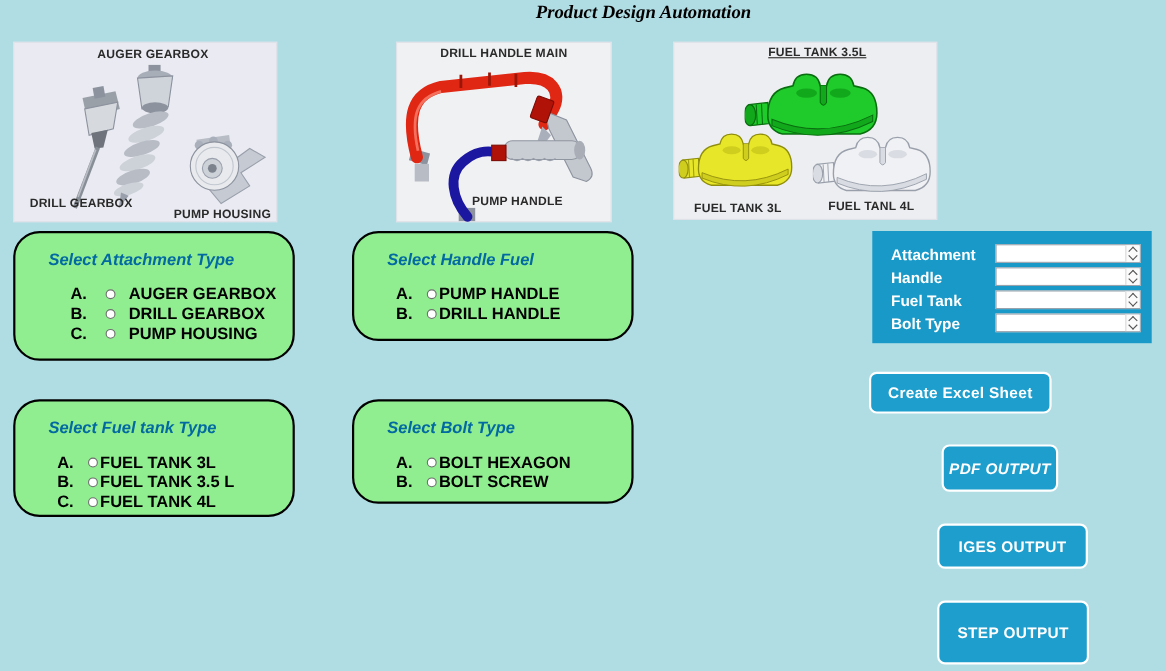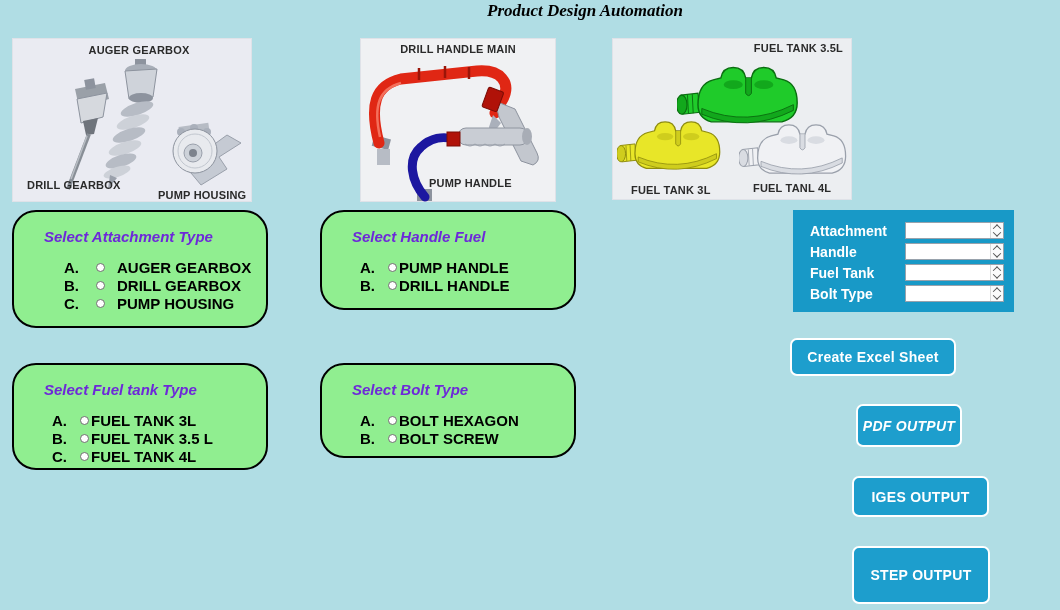--- a/index.html
+++ b/index.html
@@ -24,56 +24,56 @@
   .img-panel svg.scene { position:absolute; left:0; top:0; }
   .img-label {
     position:absolute; font-size:11px; font-weight:bold; color:#2a2a2a;
     white-space:nowrap; letter-spacing:.2px;
   }
   #p-att .lbl-top { left:0; width:100%; top:5px;  text-align:center; padding-left:14px; }
   #p-att .lbl-bl  { left:14px;  top:140px; }
   #p-att .lbl-br  { left:145px; top:150px; }
   #p-hand .lbl-top{ left:0; width:100%; top:4px; text-align:center; }
   #p-hand .lbl-bot{ left:68px; top:138px; }
-  #p-fuel .lbl-top{ left:30px; width:200px; top:3px; text-align:right; }
+  #p-fuel .lbl-top{ left:30px; width:200px; top:3px; text-align:center;text-decoration:underline; }
   #p-fuel .lbl-bl { left:18px;  top:145px; }
   #p-fuel .lbl-br { left:140px; top:143px; }
   .tank { position:absolute; }
   .tank-green  { --tb:#1fcb2a; --td:#12a81c; --te:#0a6e10; }
   .tank-yellow { --tb:#e8e628; --td:#cfcd1d; --te:#8f8d0e; }
   .tank-white  { --tb:#f0f1f4; --td:#d9dce2; --te:#9aa0ab; }
 
   
   .sel-box {
     position:absolute; background:#90ee90;
     border:2px solid #000; border-radius:24px;
   }
   #box-att  { left:12px;  top:210px; width:256px; height:118px; }
   #box-hand { left:320px; top:210px; width:256px; height:100px; }
   #box-fuel { left:12px;  top:363px; width:256px; height:107px; }
   #box-bolt { left:320px; top:363px; width:256px; height:95px;  }
   .sel-title {
     margin:16px 12px 0 30px;
-    font:italic bold 15px "Liberation Sans", sans-serif; color:#6d28d9;
+    font:italic bold 15px "Liberation Sans", sans-serif; color:#0369a1;
   }
   .sel-options { margin:13px 0 0 38px; }
   .spaced .sel-options { margin-left:50px; }
   .opt { display:flex; align-items:center; height:18px; }
   .opt-letter { width:22px; font-weight:bold; font-size:15px; color:#000; }
   .radio {
     width:9px; height:9px; border-radius:50%;
     background:#fff; border:1px solid #6f6f6f;
     margin:0 2px 0 6px; flex:none; cursor:pointer;
   }
   .spaced .radio { margin:0 12px 0 10px; }
   .opt-label { font-weight:bold; font-size:15px; color:#000; white-space:nowrap; }
 
   
   #summary {
-    position:absolute; left:793px; top:210px; width:221px; height:102px;
+    position:absolute; left:793px; top:210px; width:254px; height:102px;
     background:#1899c7; padding:12px 10px 0 17px;
   }
   .sum-row { display:flex; align-items:center; height:17px; margin-bottom:4px; }
   .sum-label { width:95px; color:#fff; font-weight:bold; font-size:14px; flex:none; }
   .sum-field {
     position:relative; flex:1; height:17px; background:#fff;
     border:1px solid #98a2ac; font-size:11px; line-height:15px; padding:0 16px 0 3px;
     cursor:text;
   }
   .spinner {

